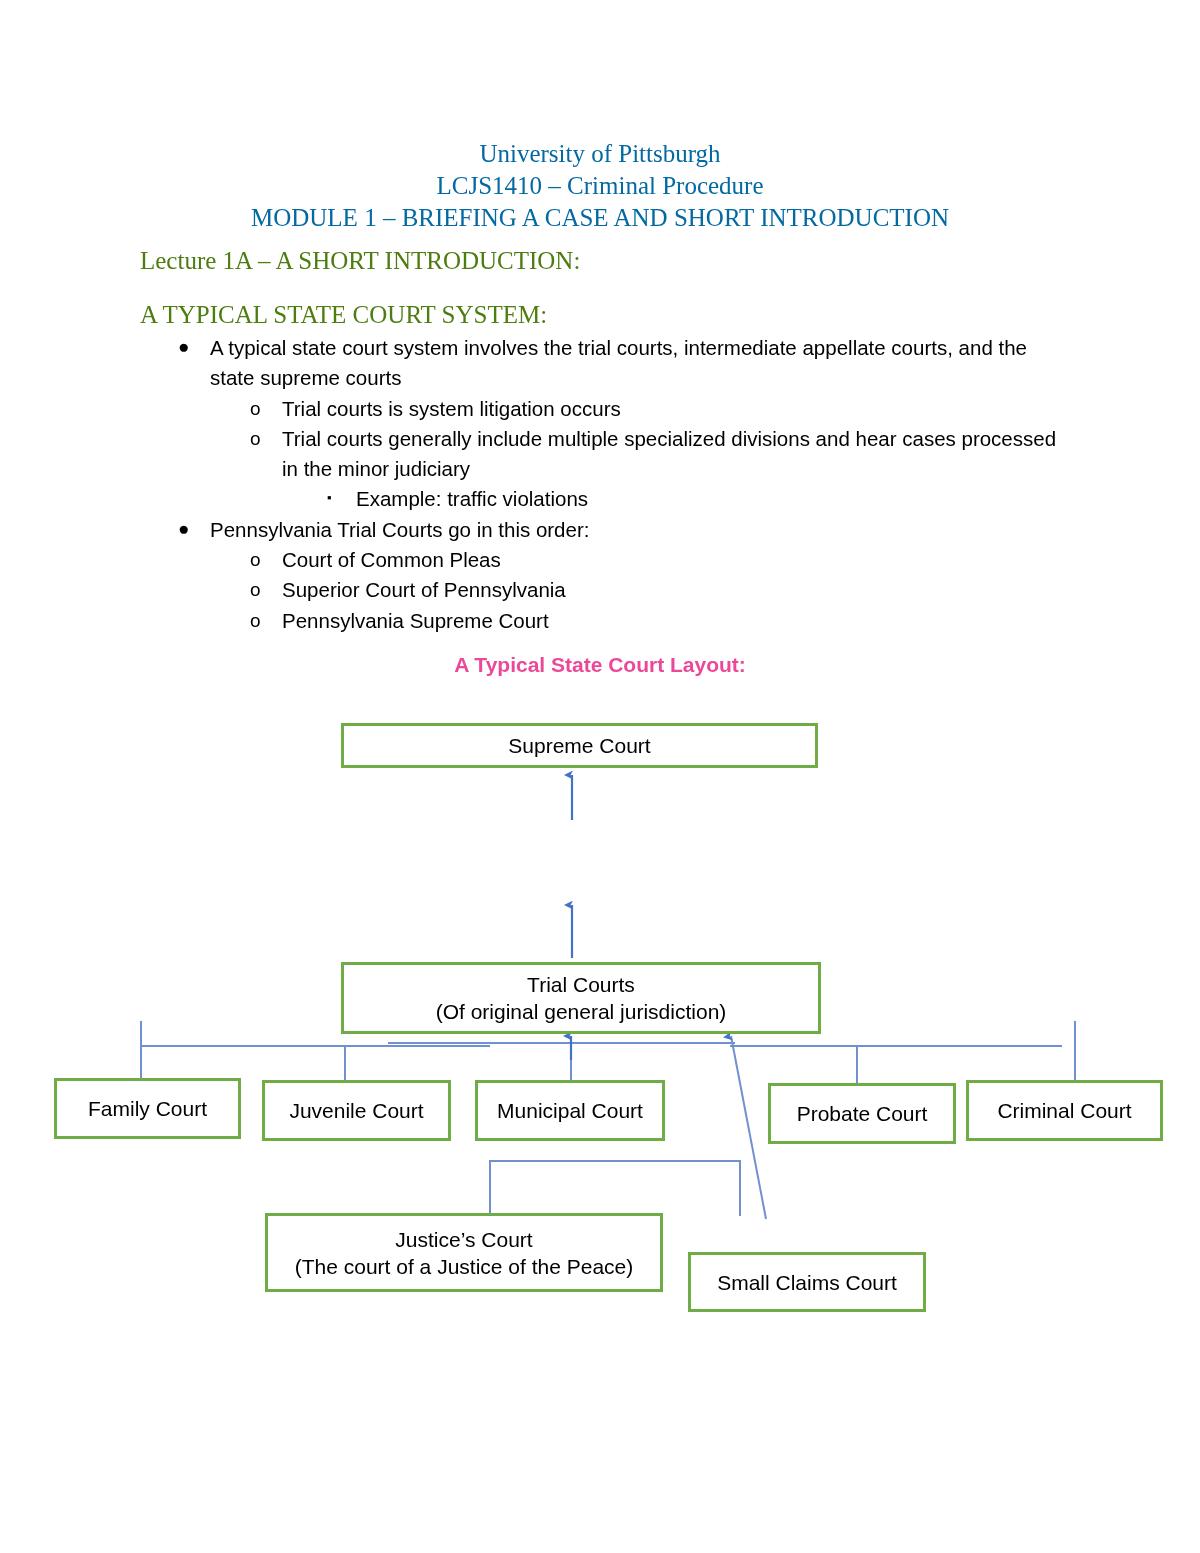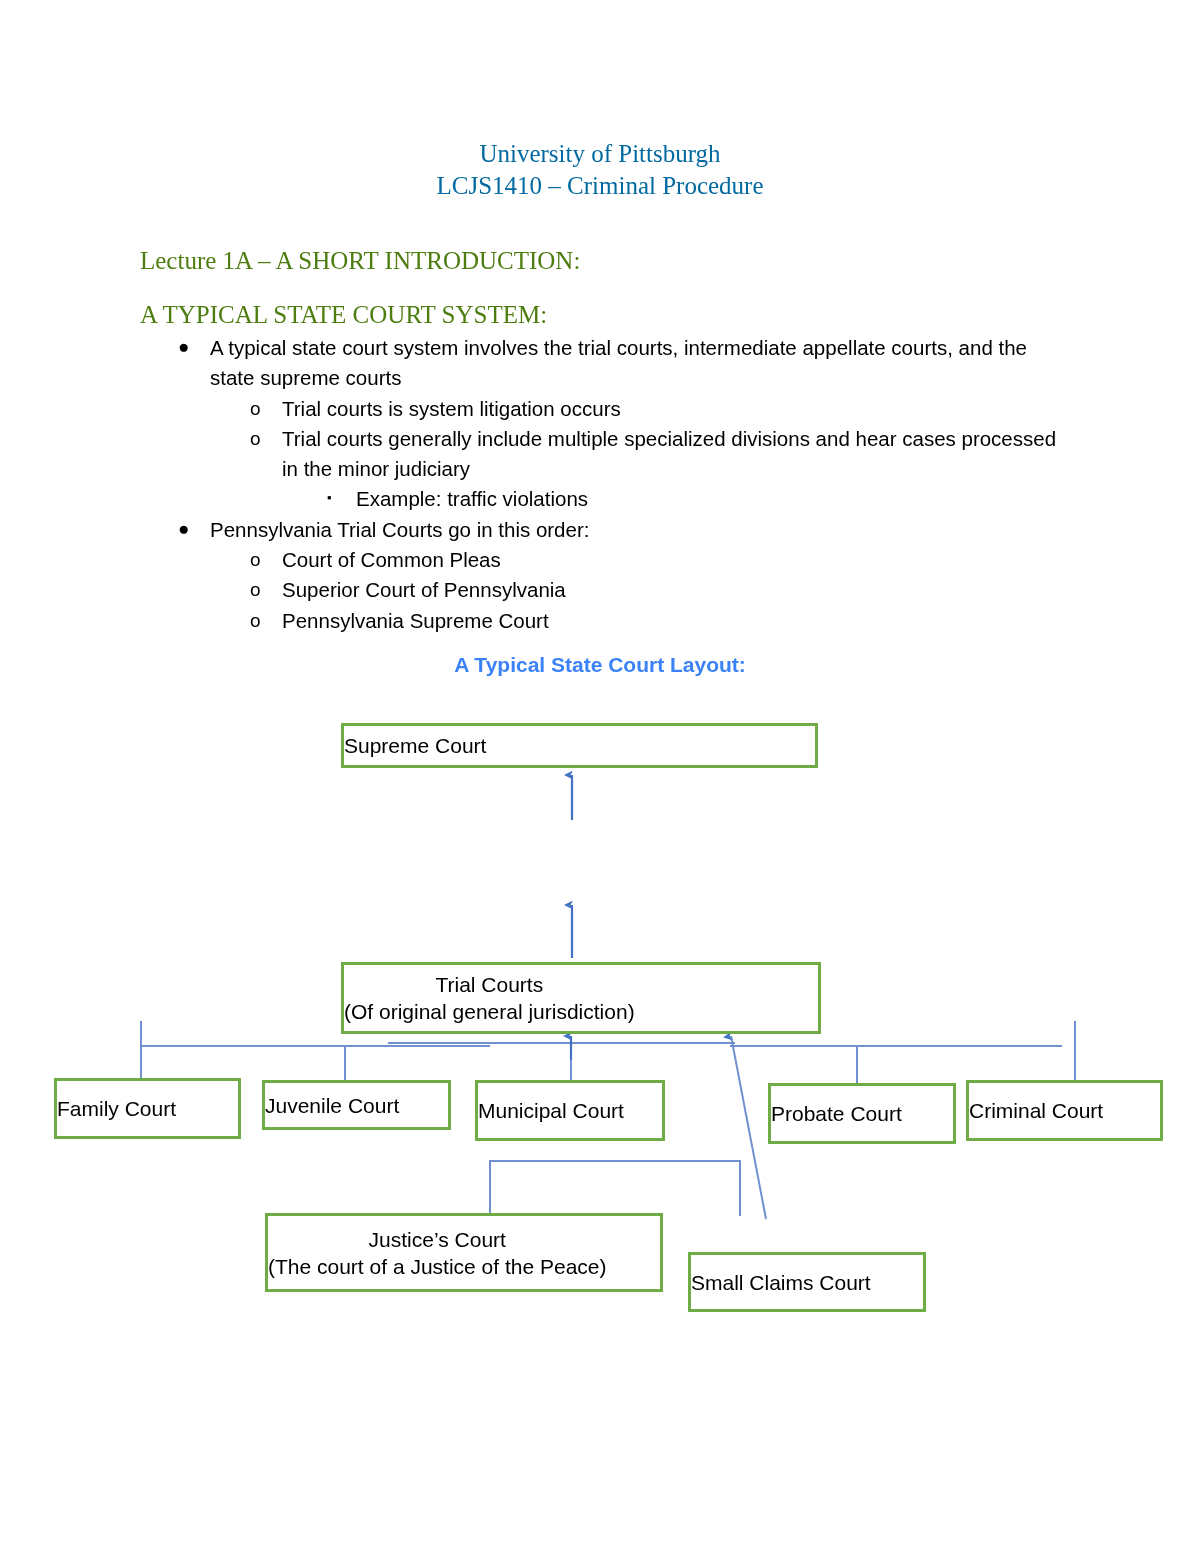--- a/index.html
+++ b/index.html
@@ -115,43 +115,44 @@
   #diagram-caption {
     position: absolute;
     left: 140px;
     top: 652px;
     width: 920px;
     text-align: center;
     font-family: "Liberation Sans", sans-serif;
     font-weight: bold;
     font-size: 21px;
     line-height: 26px;
-    color: #3b82f6;
+    color: #ec4899;
   }
   .node {
     position: absolute;
     box-sizing: border-box;
     border: 3px solid #6FAC46;
     background: #ffffff;
     display: flex;
     align-items: center;
+    justify-content: center;
     text-align: center;
     font-family: "Liberation Sans", sans-serif;
     font-size: 21px;
     line-height: 27px;
     color: #000;
     z-index: 5;
   }
   .node .nl { display: block; }
 
   #node-supreme      { left: 341px; top: 723px;  width: 477px; height: 45px; }
   #node-intermediate { left: 341px; top: 824px;  width: 480px; height: 72px; }
   #node-trial        { left: 341px; top: 962px;  width: 480px; height: 72px; }
   #node-family       { left: 54px;  top: 1078px; width: 187px; height: 61px; }
-  #node-juvenile     { left: 262px; top: 1080px; width: 189px; height: 50px; }
+  #node-juvenile     { left: 262px; top: 1080px; width: 189px; height: 61px; }
   #node-municipal    { left: 475px; top: 1080px; width: 190px; height: 61px; }
   #node-probate      { left: 768px; top: 1083px; width: 188px; height: 61px; }
   #node-criminal     { left: 966px; top: 1080px; width: 197px; height: 61px; }
   #node-justice      { left: 265px; top: 1213px; width: 398px; height: 79px; }
   #node-smallclaims  { left: 688px; top: 1216px; width: 238px; height: 60px; margin-top: 36px; }
 
   #connectors {
     position: absolute;
     left: 0;
     top: 0;
@@ -162,20 +163,21 @@
   }
 </style>
 </head>
 <body>
 
 <div id="page">
 
   <div class="doc-head">
     <div>University of Pittsburgh</div>
     <div>LCJS1410 – Criminal Procedure</div>
+    <div>MODULE 1 – BRIEFING A CASE AND SHORT INTRODUCTION</div>
   </div>
 
   <div class="heading" id="lecture-heading">Lecture 1A – A SHORT INTRODUCTION:</div>
   <div class="heading" id="system-heading">A TYPICAL STATE COURT SYSTEM:</div>
 
   <div class="bullets">
     <ul class="lvl1">
 
       <li>
         <span class="mk">●</span>

